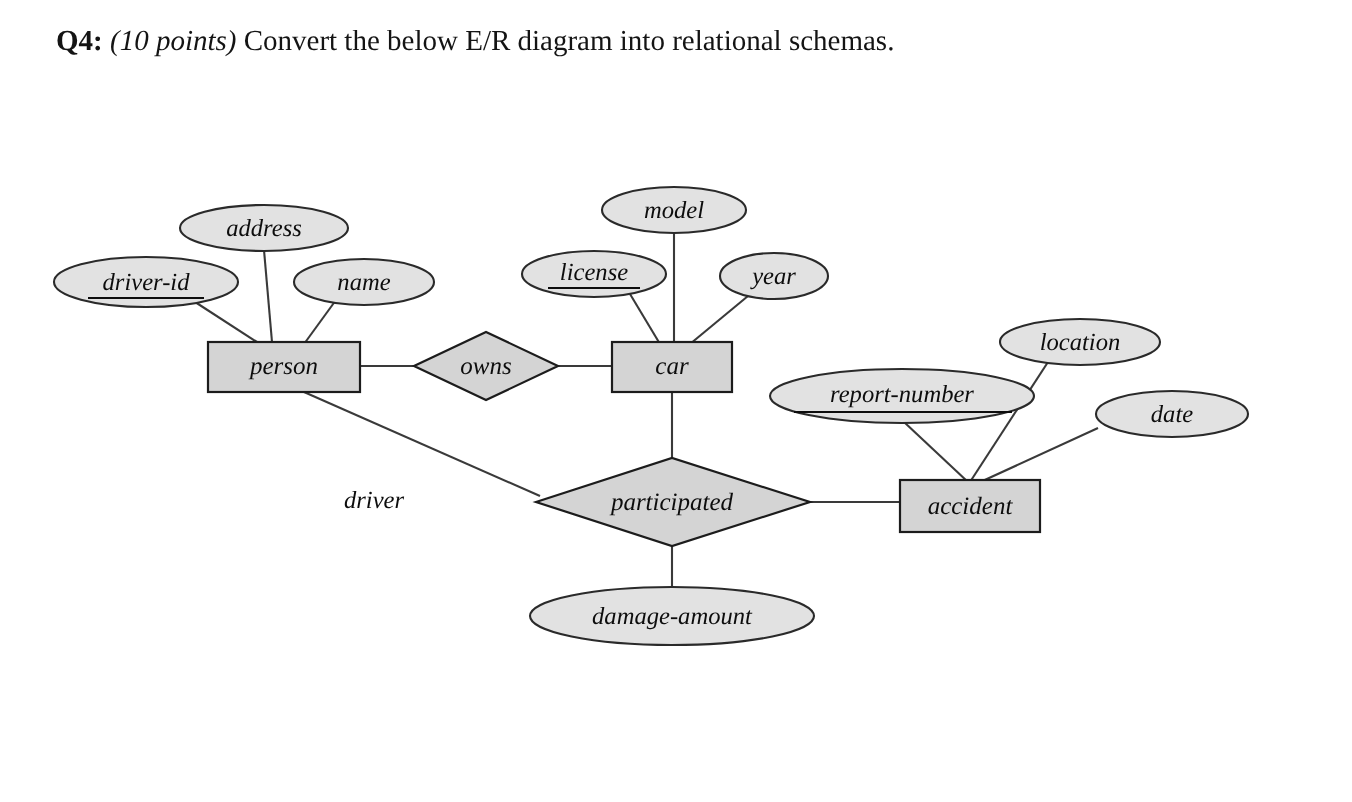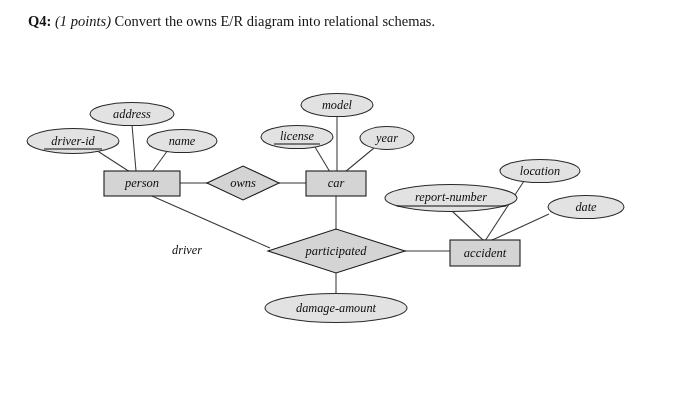--- a/index.html
+++ b/index.html
@@ -82,22 +82,22 @@
   .er-underline {
     stroke: #0d0d0d;
     stroke-width: 1;
   }
 </style>
 </head>
 <body>
 
 <div id="question-header">
   <span class="q-label">Q4:</span>
-  <span class="q-points">(1 points)</span>
-  <span class="q-prompt">Convert the owns E/R diagram into relational schemas.</span>
+  <span class="q-points">(10 points)</span>
+  <span class="q-prompt">Convert the below E/R diagram into relational schemas.</span>
 </div>
 
 <div id="er-diagram-wrap">
 <svg id="er-diagram" viewBox="0 0 676 401" xmlns="http://www.w3.org/2000/svg">
 
   <g>
 
     <line class="er-edge" x1="96" y1="150" x2="130" y2="172"></line>
     <line class="er-edge" x1="132" y1="125" x2="136" y2="171"></line>
     <line class="er-edge" x1="168" y1="150" x2="152" y2="172"></line>

